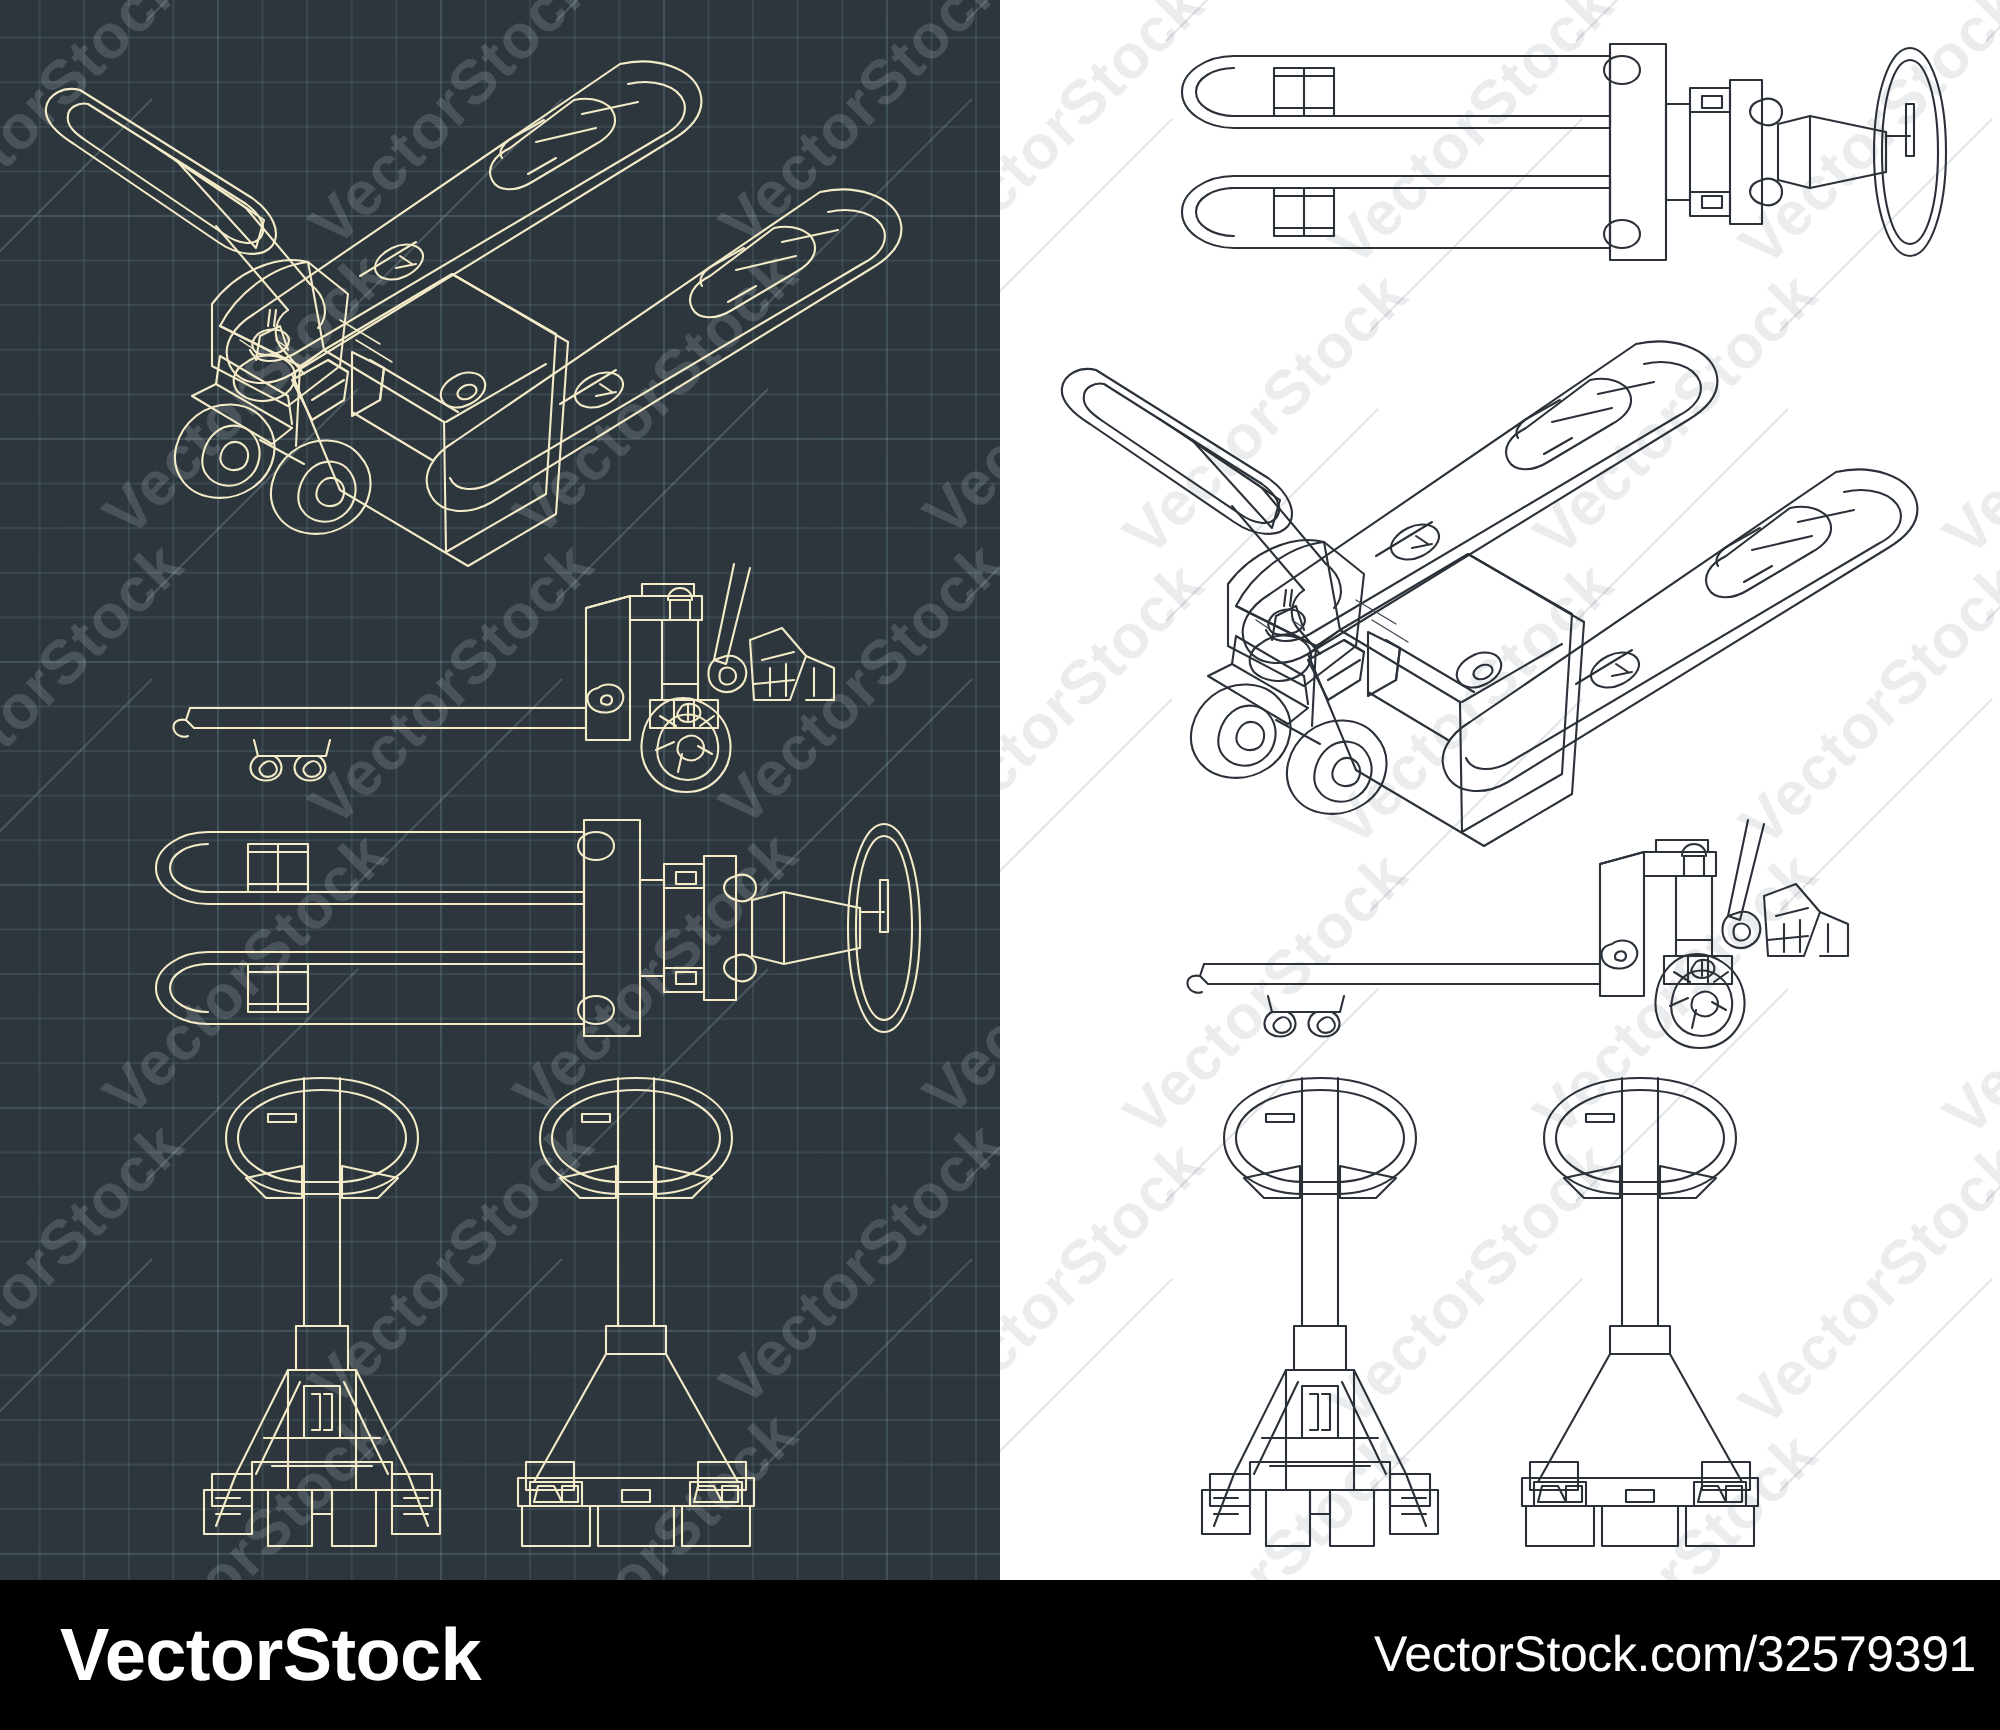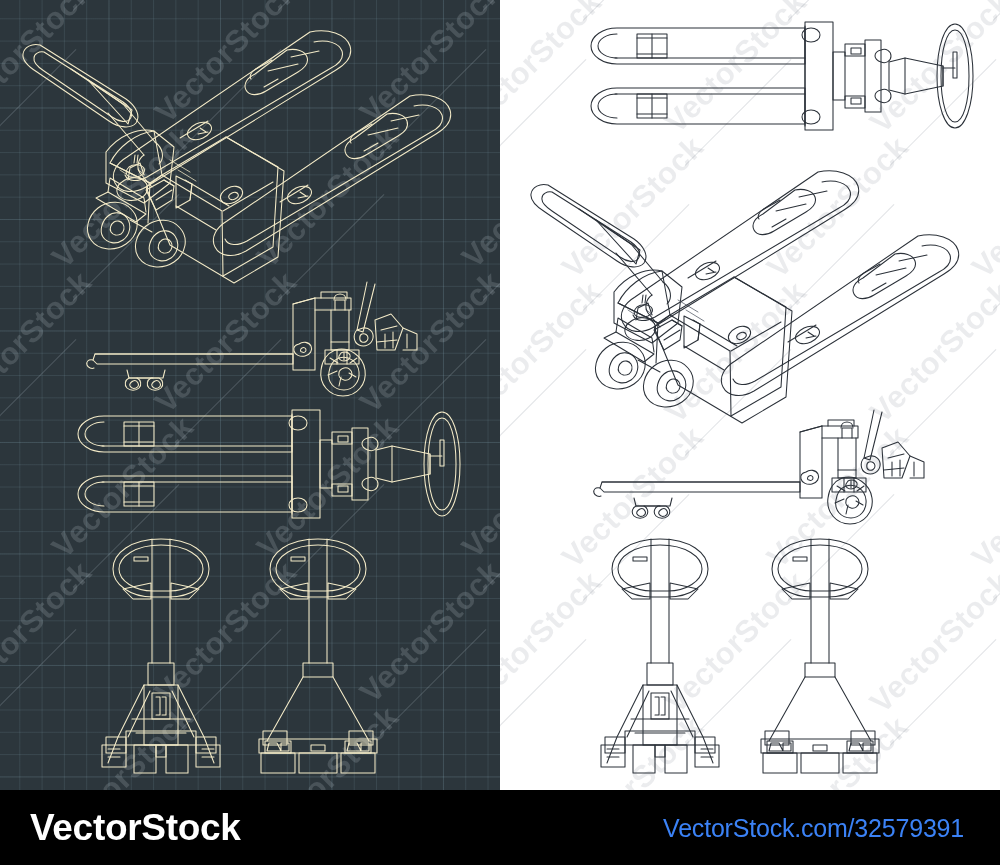--- a/index.html
+++ b/index.html
@@ -45,22 +45,22 @@
   .blue  {fill:none;stroke:#f4ebc8;stroke-width:1.05;stroke-linejoin:round;stroke-linecap:round;}
   .blue-t{fill:none;stroke:#f4ebc8;stroke-width:.75;stroke-linejoin:round;stroke-linecap:round;}
   .ink   {fill:none;stroke:#2b3139;stroke-width:1.05;stroke-linejoin:round;stroke-linecap:round;}
   .ink-t {fill:none;stroke:#434b57;stroke-width:.7;stroke-linejoin:round;stroke-linecap:round;}
 
   
   #footer{position:absolute;left:0;top:790px;width:1000px;height:75px;background:#000;}
   #brand{position:absolute;left:30px;top:50%;transform:translateY(-50%);
          color:#fff;font-size:37px;font-weight:700;letter-spacing:-.3px;
          font-family:"Liberation Sans",sans-serif;}
-  #credit{position:absolute;right:36px;top:50%;transform:translateY(-50%);
-          color:#3b82f6;font-size:25px;font-weight:400;letter-spacing:-.2px;
+  #credit{position:absolute;right:12px;top:50%;transform:translateY(-50%);
+          color:#ffffff;font-size:25px;font-weight:400;letter-spacing:-.2px;
           font-family:"Liberation Sans",sans-serif;}
 </style>
 </head>
 <body>
 
 <div id="stage">
 
   <div class="panel" id="panel-dark">
     <div class="grid-major"></div>
     <div class="grid-minor"></div>

